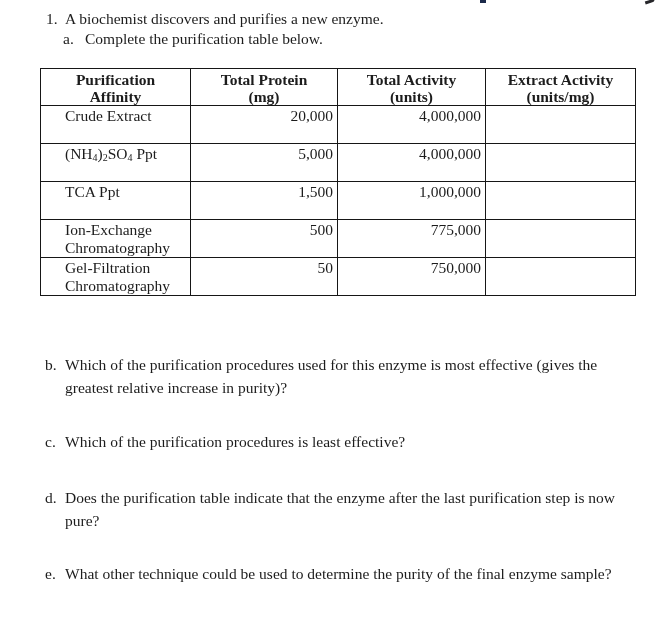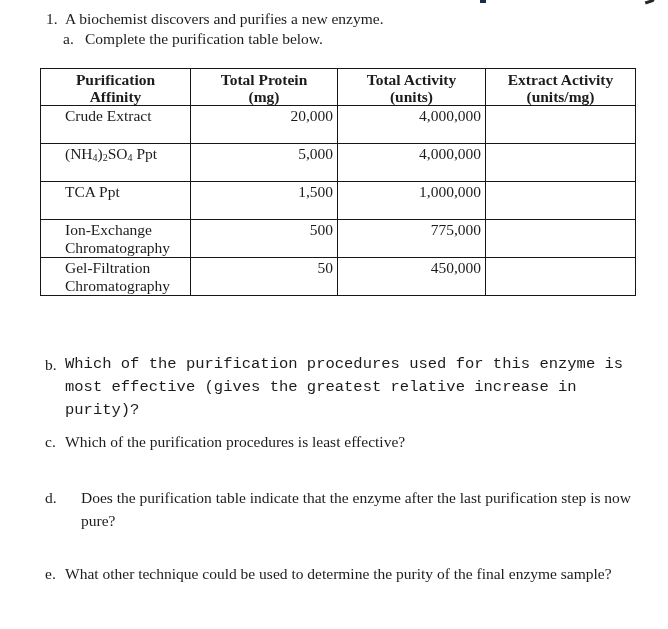--- a/index.html
+++ b/index.html
@@ -85,23 +85,23 @@
     position: absolute;
     left: 45px;
     display: flex;
     line-height: 23px;
   }
   .q-marker { width: 20px; flex: none; }
   .q-b { top: 353px; }
   .q-c { top: 430px; }
   .q-d { top: 486px; }
   .q-e { top: 562px; }
-  .q-b .q-text { width: 572px; font-family: Liberation Mono, monospace; }
+  .q-b .q-text { width: 572px; }
   .q-c .q-text { width: 590px; }
-  .q-d .q-text { width: 555px; margin-left: 16px; }
+  .q-d .q-text { width: 555px; }
   .q-e .q-text { width: 560px; }
 </style>
 </head>
 <body>
 
 <div class="page">
 
   <div class="frag-left"></div>
   <div class="frag-right"></div>
 
@@ -162,21 +162,21 @@
       </tr>
       <tr>
         <td class="proc"><span>Ion-Exchange Chromatography</span></td>
         <td class="num">500</td>
         <td class="num">775,000</td>
         <td class="blank"></td>
       </tr>
       <tr>
         <td class="proc"><span>Gel-Filtration Chromatography</span></td>
         <td class="num">50</td>
-        <td class="num">450,000</td>
+        <td class="num">750,000</td>
         <td class="blank"></td>
       </tr>
     </tbody>
   </table>
 
   <div class="question q-b">
     <span class="q-marker">b.</span>
     <span class="q-text">Which of the purification procedures used for this enzyme is most effective (gives the greatest relative increase in purity)?</span>
   </div>
   <div class="question q-c">

